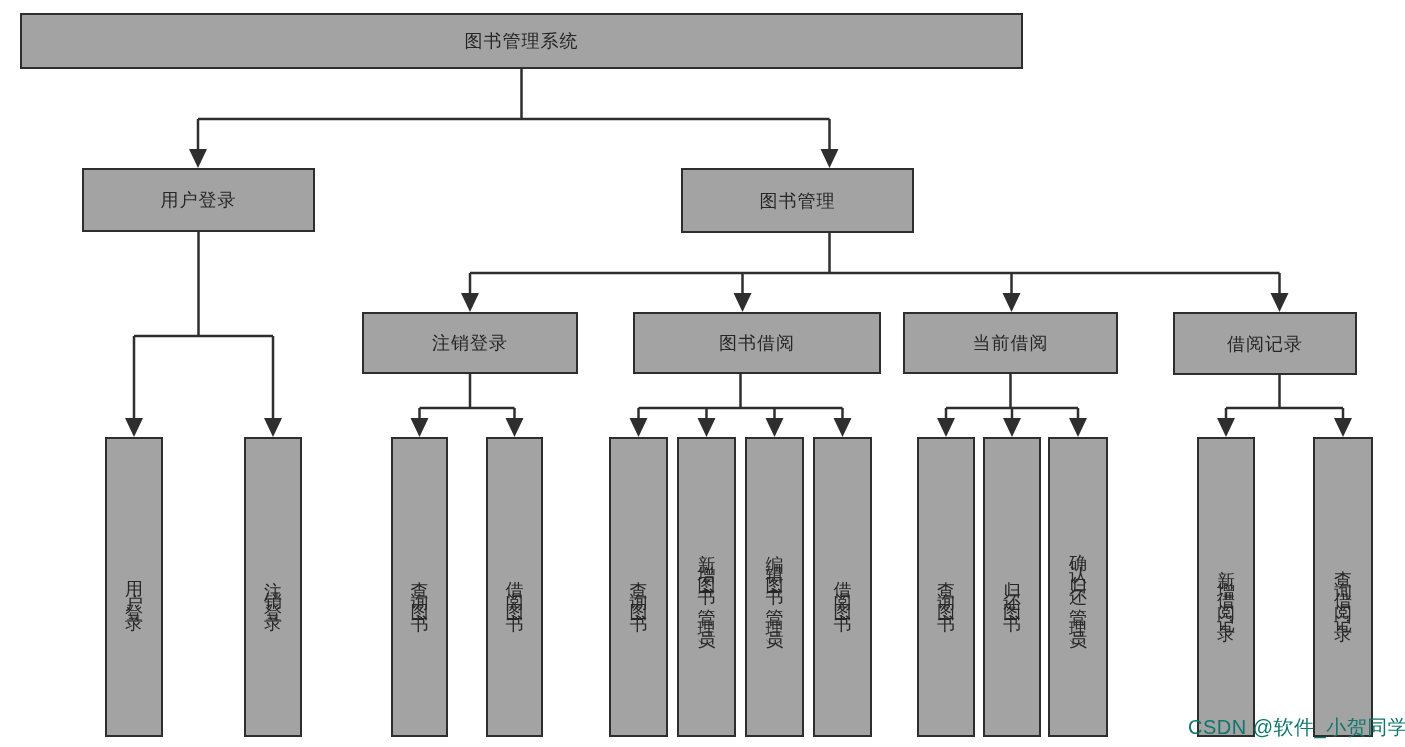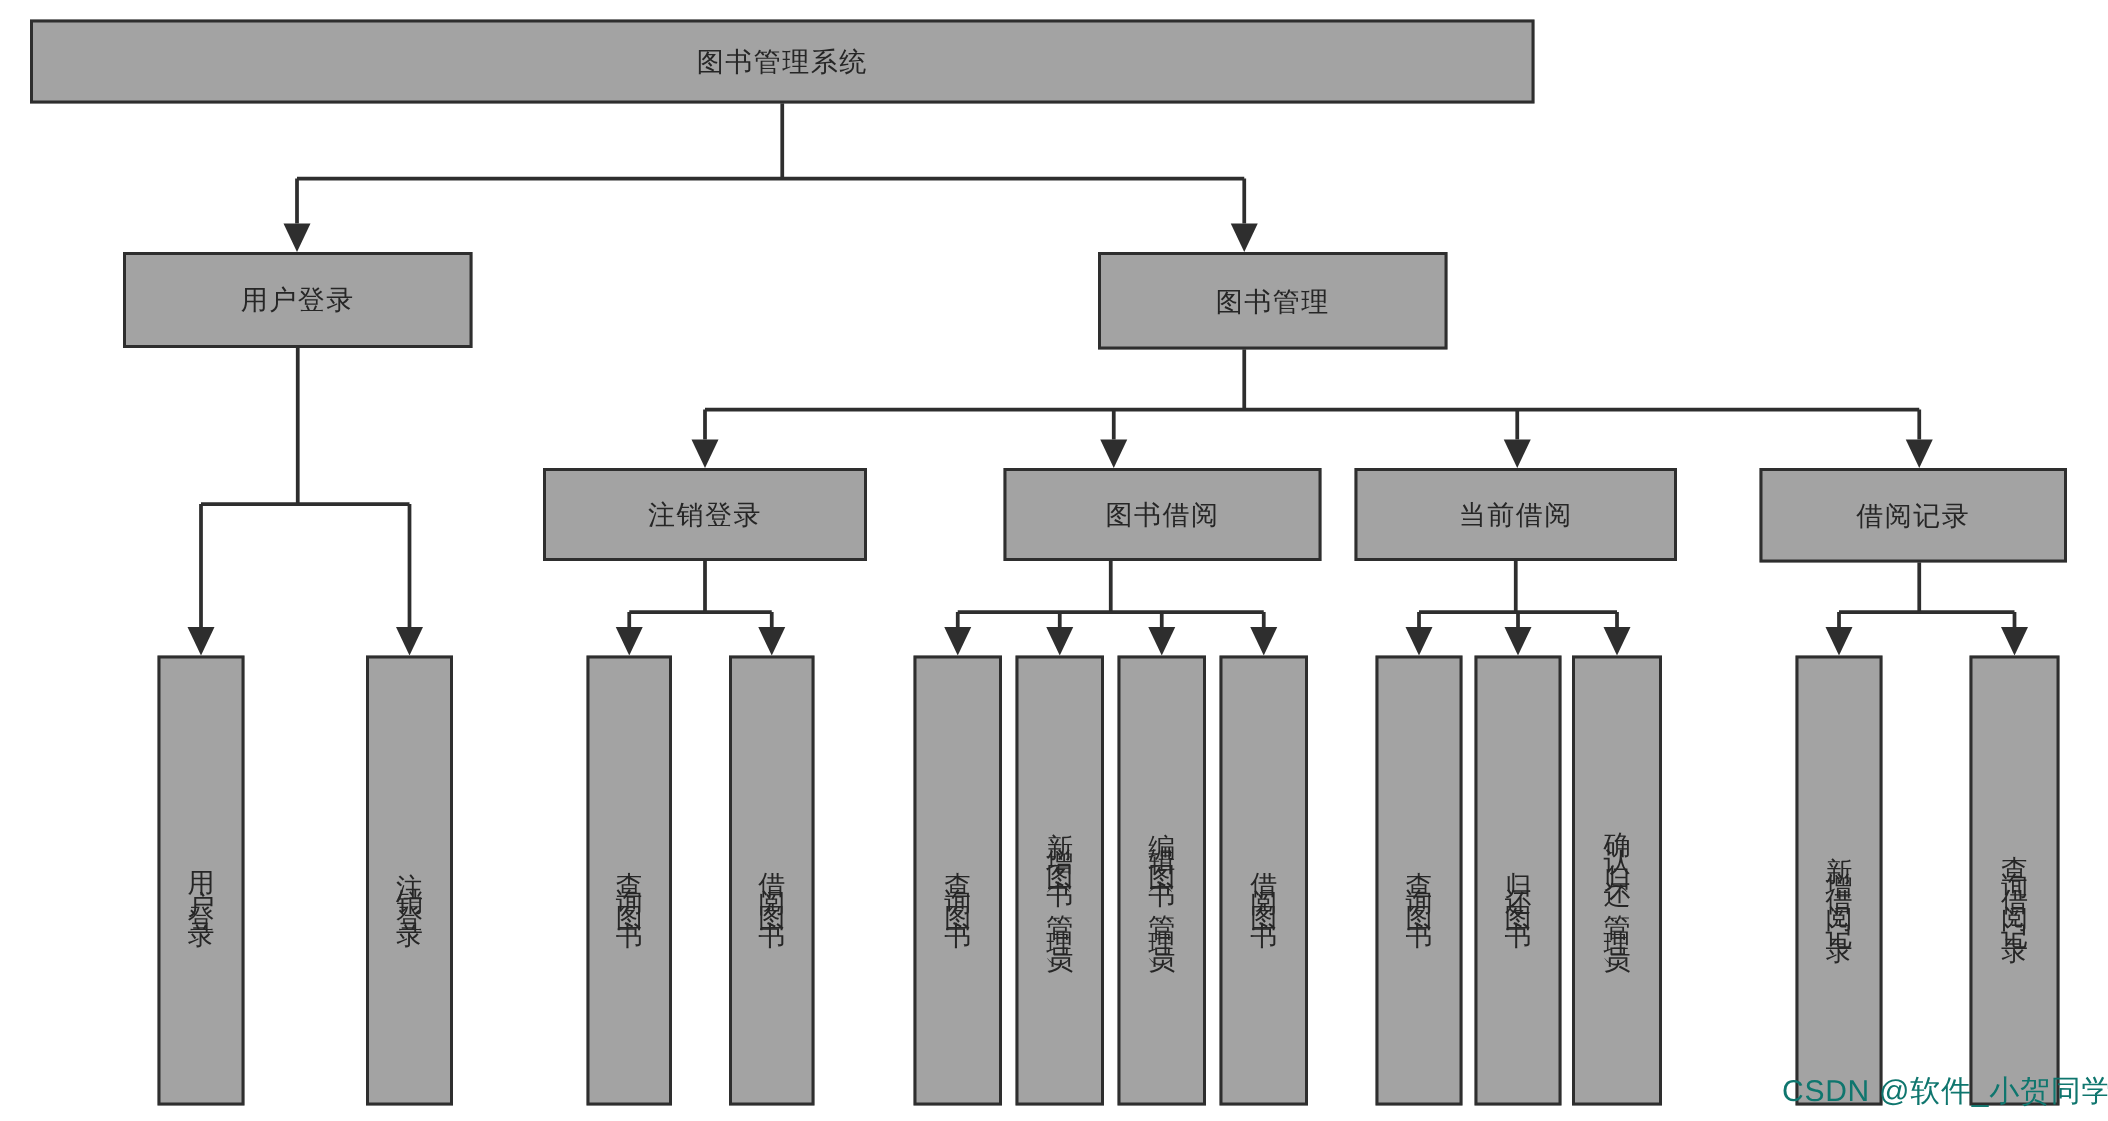--- a/index.html
+++ b/index.html
@@ -38,25 +38,25 @@
   .vbox {
     writing-mode: vertical-rl;
     text-orientation: mixed;
     letter-spacing: 11px;
     line-height: 1;
     padding-top: 4px;
   }
   
   #root      { left: 20px;   top: 13px;  width: 1003px; height: 56px; }
   #n-user    { left: 82px;   top: 168px; width: 233px;  height: 64px; }
-  #n-book    { left: 732px;  top: 168px; width: 233px;  height: 65px; align-items: center; }
+  #n-book    { left: 681px;  top: 168px; width: 233px;  height: 65px; align-items: center; }
   #n-xinshu  { left: 362px;  top: 312px; width: 216px;  height: 62px; }
-  #n-jieyue  { left: 669px;  top: 312px; width: 212px;  height: 62px; }
+  #n-jieyue  { left: 633px;  top: 312px; width: 248px;  height: 62px; }
   #n-dangqian{ left: 903px;  top: 312px; width: 215px;  height: 62px; justify-content: center; }
-  #n-jilu    { left: 1173px; top: 312px; width: 205px;  height: 63px; }
+  #n-jilu    { left: 1173px; top: 312px; width: 184px;  height: 63px; }
   .leaf      { top: 437px; height: 300px; }
   #n-a1 { left: 105px;  width: 58px; }
   #n-a2 { left: 244px;  width: 58px; }
   #n-b1 { left: 391px;  width: 57px; }
   #n-b2 { left: 486px;  width: 57px; }
   #n-c1 { left: 609px;  width: 59px; }
   #n-c2 { left: 677px;  width: 59px; }
   #n-c3 { left: 745px;  width: 59px; }
   #n-c4 { left: 813px;  width: 59px; }
   #n-d1 { left: 917px;  width: 58px; }

